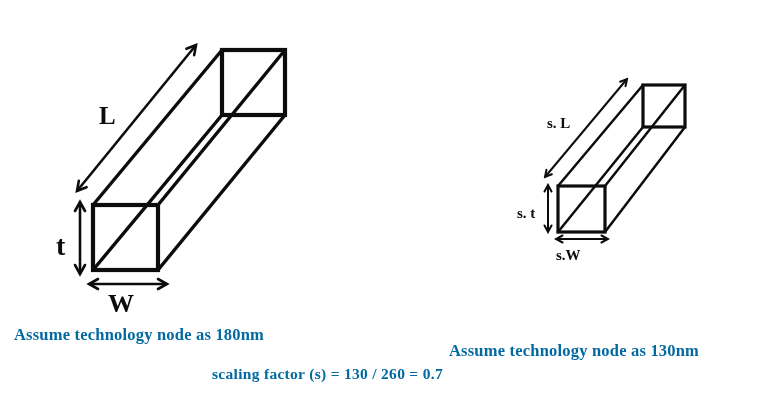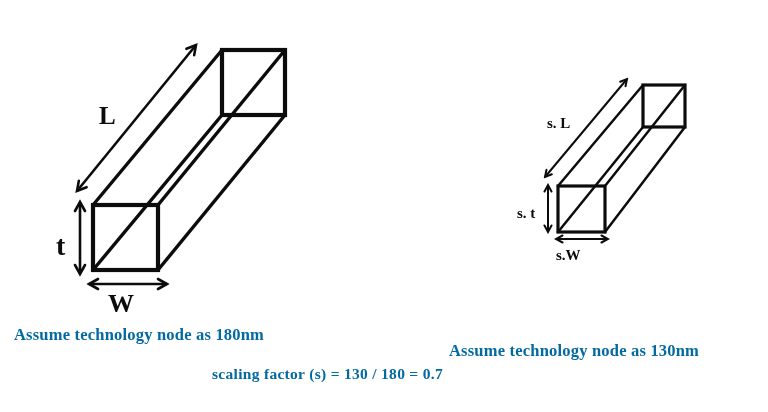--- a/index.html
+++ b/index.html
@@ -92,13 +92,13 @@
     <text class="lbl" x="547" y="128" font-size="15">s. L</text>
     <text class="lbl" x="517" y="218" font-size="15">s. t</text>
     <text class="lbl" x="556" y="260" font-size="15">s.W</text>
   </g>
 </svg>
 
 <div class="caption" style="left:14px; top:325px;">Assume technology node as 180nm</div>
 
 <div class="caption" style="left:449px; top:341px;">Assume technology node as 130nm</div>
 
-<div class="caption formula" style="left:212px; top:364px;">scaling factor (s) = 130 / 180 = 0.7</div>
+<div class="caption formula" style="left:212px; top:364px;">scaling factor (s) = 130 / 260 = 0.7</div>
 
 </body></html>

